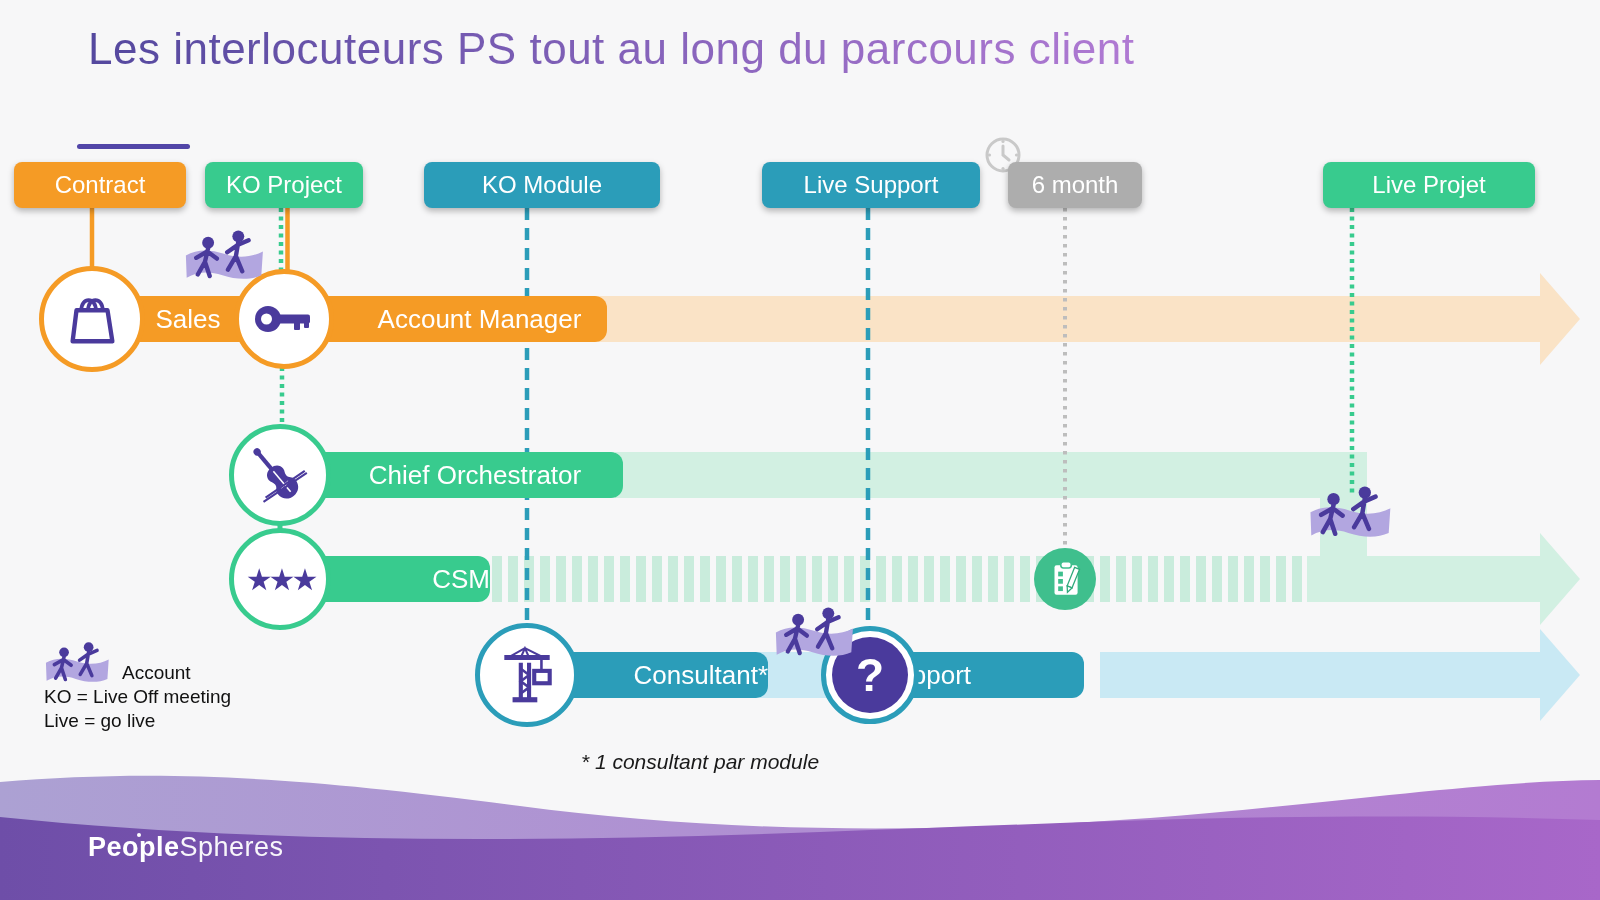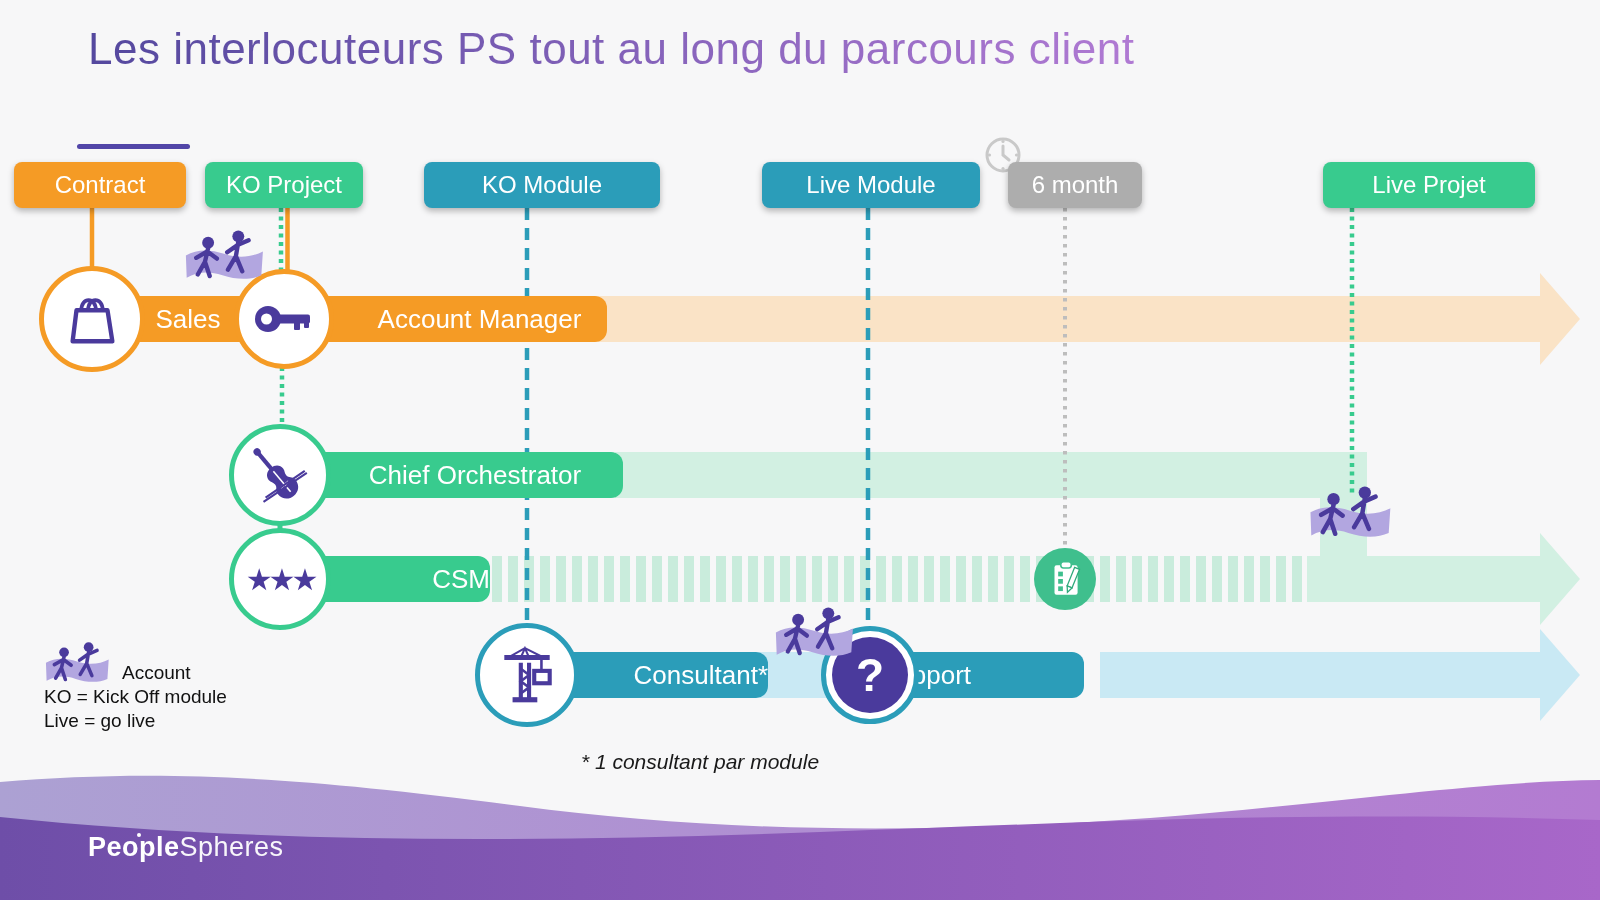--- a/index.html
+++ b/index.html
@@ -137,21 +137,21 @@
   <path class="clock-st" d="M20 11 V20 L26 25" stroke-width="3" stroke-linecap="round"></path>
   <circle class="clock-dot" cx="20" cy="6.5" r="1.6"></circle>
     <circle class="clock-dot" cx="33.5" cy="20" r="1.6"></circle>
   <circle class="clock-dot" cx="20" cy="33.5" r="1.6"></circle>
     <circle class="clock-dot" cx="6.5" cy="20" r="1.6"></circle>
 </svg>
 
 <div class="abs ms ms-contract">Contract</div>
 <div class="abs ms ms-ko-project">KO Project</div>
 <div class="abs ms ms-ko-module">KO Module</div>
-<div class="abs ms ms-live-module">Live Module</div>
+<div class="abs ms ms-live-module">Live Support</div>
 <div class="abs ms ms-6month">6 month</div>
 <div class="abs ms ms-live-projet">Live Projet</div>
 
 <div class="abs bar r1 bar-am-light"></div>
 <div class="abs arrow arrow-am"></div>
 <div class="abs bar r2 bar-co-light"></div>
 <div class="abs co-elbow"></div>
 <div class="abs bar r3 bar-csm-stripes"></div>
 <div class="abs bar r3 bar-csm-light"></div>
 <div class="abs arrow arrow-csm"></div>
@@ -257,21 +257,21 @@
     <use href="#handover-sym"></use>
   </svg>
 <svg class="abs hand hand-3" viewBox="0 0 100 68">
     <use href="#handover-sym"></use>
   </svg>
 
 <svg class="abs hand hand-legend" viewBox="0 0 100 68">
     <use href="#handover-sym"></use>
   </svg>
 <div class="abs legend-handover">Account</div>
-<div class="abs legend-ko">KO = Kick Off module</div>
+<div class="abs legend-ko">KO = Live Off meeting</div>
 <div class="abs legend-live">Live = go live</div>
 
 <div class="abs footnote">* 1 consultant par module</div>
 
 <svg class="abs footer" viewBox="0 0 1600 135" preserveAspectRatio="none">
   <defs>
     <linearGradient id="gLight" x1="0" y1="0" x2="1" y2="0">
       <stop offset="0" stop-color="#ACA1D3" style="stop-color:var(--footer_light_start,#ACA1D3)"></stop>
       <stop offset="1" stop-color="#B37BD1" style="stop-color:var(--footer_light_end,#B37BD1)"></stop>
     </linearGradient>

